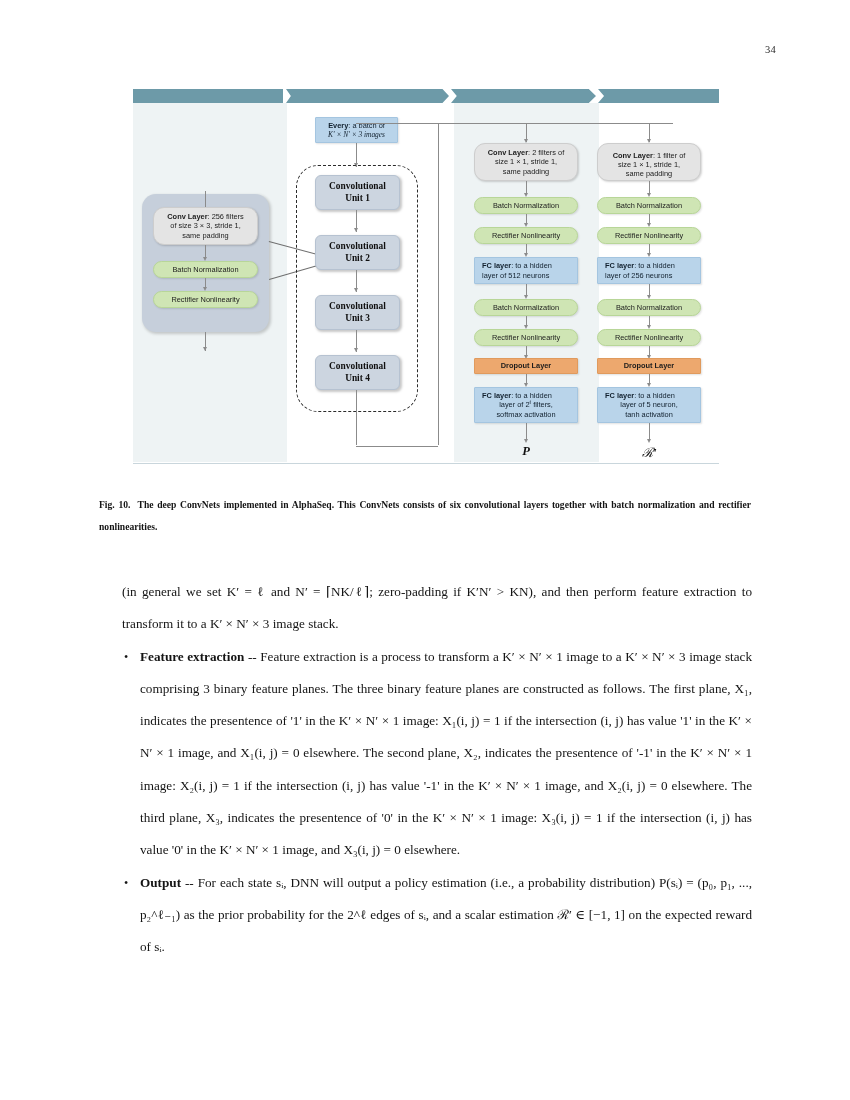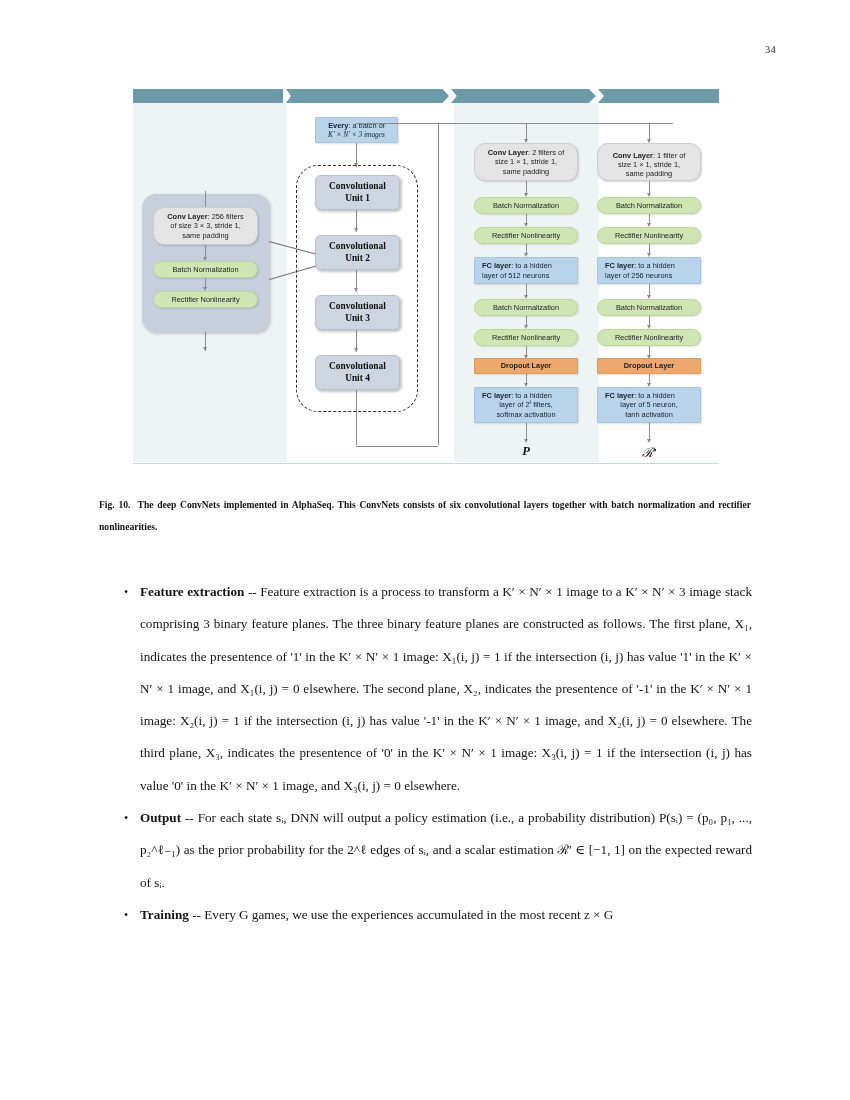--- a/index.html
+++ b/index.html
@@ -463,28 +463,25 @@
 
   </div>
 </div>
 
 <div class="caption">
   <span>Fig. 10.</span>&nbsp;
   <span>The deep ConvNets implemented in AlphaSeq. This ConvNets consists of six convolutional layers together with batch normalization and rectifier nonlinearities.</span>
 </div>
 
 <div class="body-text">
+  <p class="para">(in general we set K′ = ℓ and N′ = ⌈NK/ℓ⌉; zero-padding if K′N′ &gt; KN), and then perform feature extraction to transform it to a K′ × N′ × 3 image stack.</p>
 
   <p class="bullet-item">
     <b>Feature extraction</b>
     <span>--</span><span> Feature extraction is a process to transform a K′ × N′ × 1 image to a K′ × N′ × 3 image stack comprising 3 binary feature planes. The three binary feature planes are constructed as follows. The first plane, X₁, indicates the presentence of '1' in the K′ × N′ × 1 image: X₁(i, j) = 1 if the intersection (i, j) has value '1' in the K′ × N′ × 1 image, and X₁(i, j) = 0 elsewhere. The second plane, X₂, indicates the presentence of '-1' in the K′ × N′ × 1 image: X₂(i, j) = 1 if the intersection (i, j) has value '-1' in the K′ × N′ × 1 image, and X₂(i, j) = 0 elsewhere. The third plane, X₃, indicates the presentence of '0' in the K′ × N′ × 1 image: X₃(i, j) = 1 if the intersection (i, j) has value '0' in the K′ × N′ × 1 image, and X₃(i, j) = 0 elsewhere.</span>
   </p>
 
   <p class="bullet-item">
     <b>Output</b>
     <span>--</span><span> For each state sᵢ, DNN will output a policy estimation (i.e., a probability distribution) P(sᵢ) = (p₀, p₁, ..., p₂^ℓ₋₁) as the prior probability for the 2^ℓ edges of sᵢ, and a scalar estimation ℛ′ ∈ [−1, 1] on the expected reward of sᵢ.</span>
   </p>
 
-  <p class="bullet-item">
-    <b>Training</b>
-    <span>--</span><span> Every G games, we use the experiences accumulated in the most recent z × G</span>
-  </p>
 </div>
 
 </body></html>

